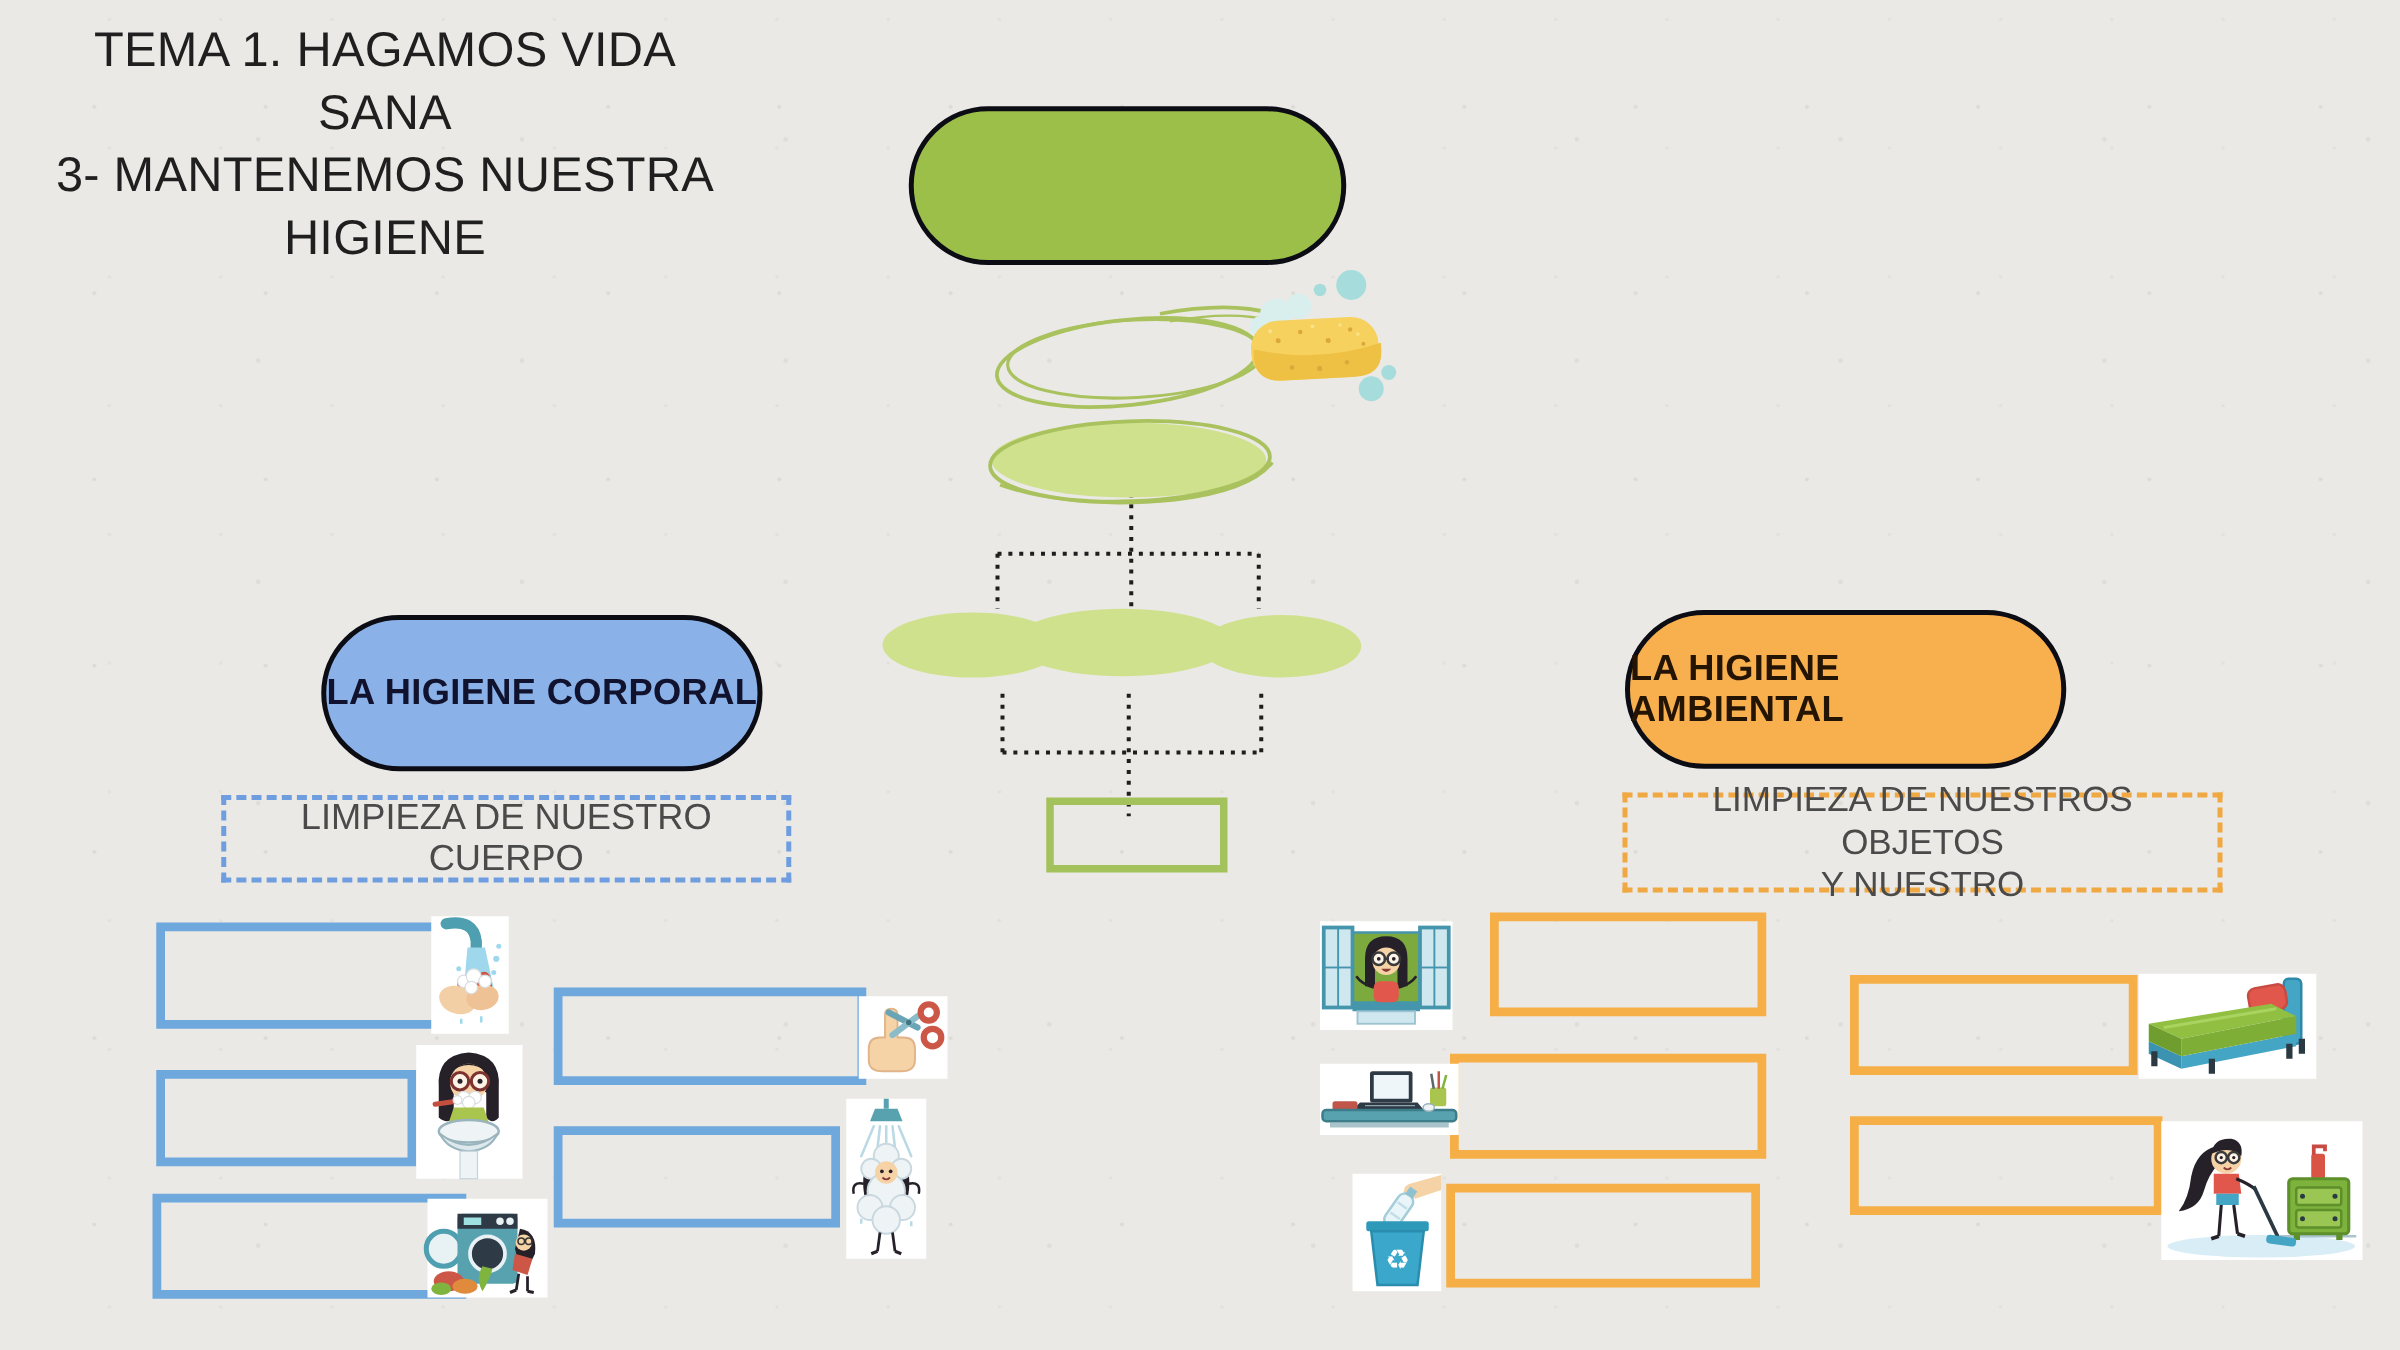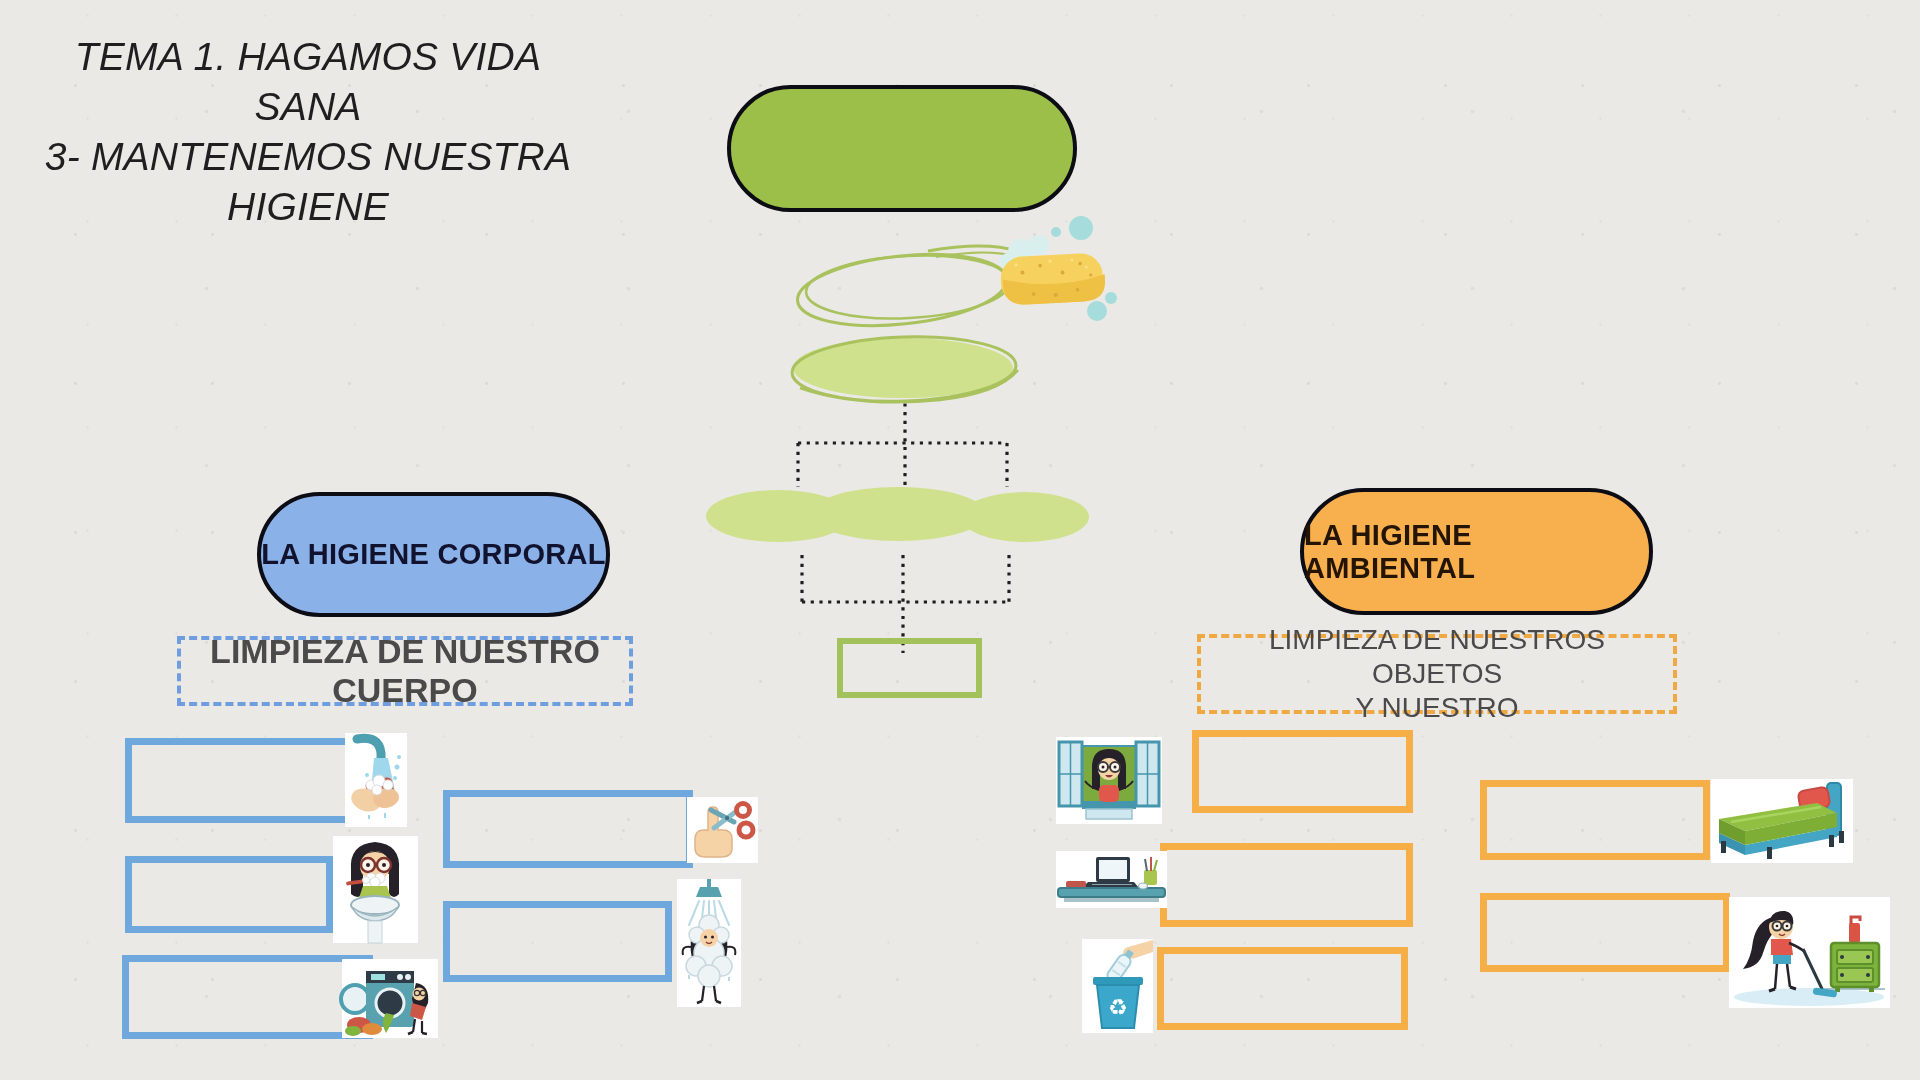--- a/index.html
+++ b/index.html
@@ -20,36 +20,36 @@
     display:flex;align-items:center;justify-content:center;
     font-weight:bold;font-size:29px;letter-spacing:.3px;z-index:2;
   }
   .pill.green{background:#9cbf4a;}
   .pill.blue{background:#8ab1e8;color:#10122e;}
   .pill.orange{background:#f8b04e;color:#241404;}
   .dashedbox{
     box-sizing:border-box;display:flex;flex-direction:column;align-items:center;justify-content:center;
     color:#4a4a4a;text-align:center;z-index:2;background:transparent;
   }
-  .dashedbox.blue{border:4px dashed #6f9ee0;font-size:34px;font-weight:bold;}
+  .dashedbox.blue{border:4px dashed #6f9ee0;font-size:29px;}
   .dashedbox.orange{border:4px dashed #f0a843;font-size:28px;line-height:34px;}
   .answer{box-sizing:border-box;background:transparent;z-index:1;}
   .answer.blue{border:7px solid #6fa8dc;}
   .answer.orange{border:7px solid #f6ae47;}
   .answer.greenline{border:6px solid #a4c25c;z-index:2;}
   .card{background:#ffffff;z-index:3;display:flex;align-items:center;justify-content:center;}
   .card svg{display:block;width:100%;height:100%;}
   svg{overflow:visible;}
 </style>
 </head>
 <body>
 
 <div id="canvas">
 
-  <div class="abs title" style="left:18px;top:32px;width:580px;font-style:italic;">
+  <div class="abs title" style="left:18px;top:16px;width:580px;">
     <div>TEMA 1. HAGAMOS VIDA SANA</div>
     <div>3- MANTENEMOS NUESTRA HIGIENE</div>
   </div>
 
   <svg class="abs" style="left:790px;top:380px;z-index:0;" width="230" height="280" viewBox="0 0 230 280">
     <g stroke="#1e1e1e" stroke-width="3.2" stroke-dasharray="3.2 5.5" fill="none">
       <line x1="115" y1="6" x2="115" y2="107"></line>
       <line x1="8" y1="63" x2="217" y2="63"></line>
       <line x1="8" y1="63" x2="8" y2="107"></line>
       <line x1="217" y1="63" x2="217" y2="107"></line>
@@ -249,21 +249,21 @@
       <path d="M25,122 L20,124 M39,122 L44,124" stroke="#262028" stroke-width="2.6"></path>
       <line x1="12" y1="96" x2="12" y2="100" stroke="#b9d9e4" stroke-width="2"></line>
       <line x1="52" y1="98" x2="52" y2="102" stroke="#b9d9e4" stroke-width="2"></line>
     </svg>
   </div>
 
   <div class="pill orange abs" style="left:1300px;top:488px;width:353px;height:127px;justify-content:center;">
     <span>LA HIGIENE AMBIENTAL</span>
   </div>
 
-  <div class="dashedbox orange abs" style="left:1197px;top:634px;width:480px;height:80px;">
+  <div class="dashedbox orange abs" style="left:1298px;top:634px;width:480px;height:80px;">
     <span>LIMPIEZA DE NUESTROS OBJETOS</span>
     <span>Y NUESTRO</span>
   </div>
 
   <div class="abs answer orange" style="left:1192px;top:730px;width:221px;height:83px;"></div>
   <div class="abs answer orange" style="left:1160px;top:843px;width:253px;height:84px;"></div>
   <div class="abs answer orange" style="left:1157px;top:947px;width:251px;height:83px;"></div>
   <div class="abs answer orange" style="left:1480px;top:780px;width:230px;height:80px;"></div>
   <div class="abs answer orange" style="left:1480px;top:893px;width:250px;height:79px;"></div>
 

